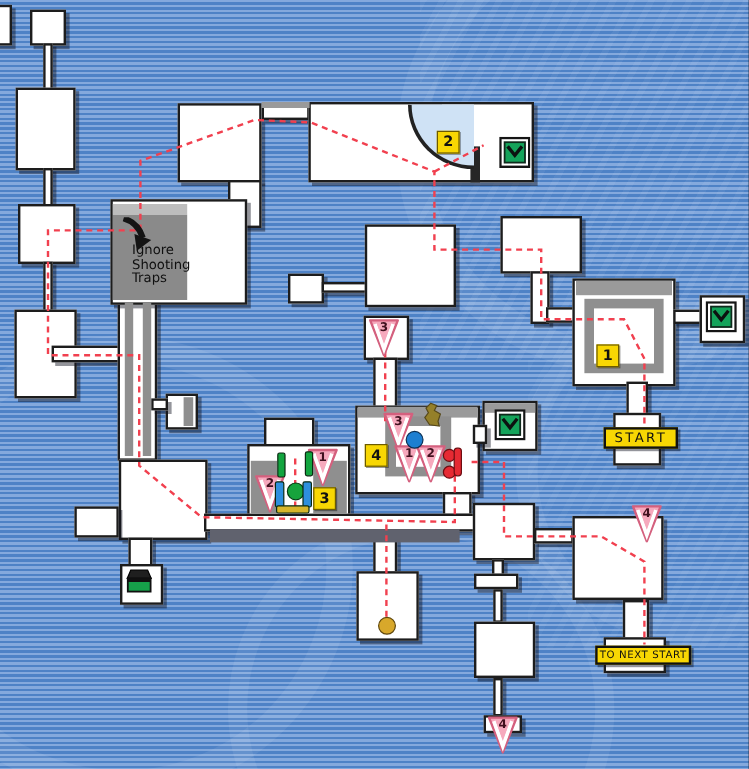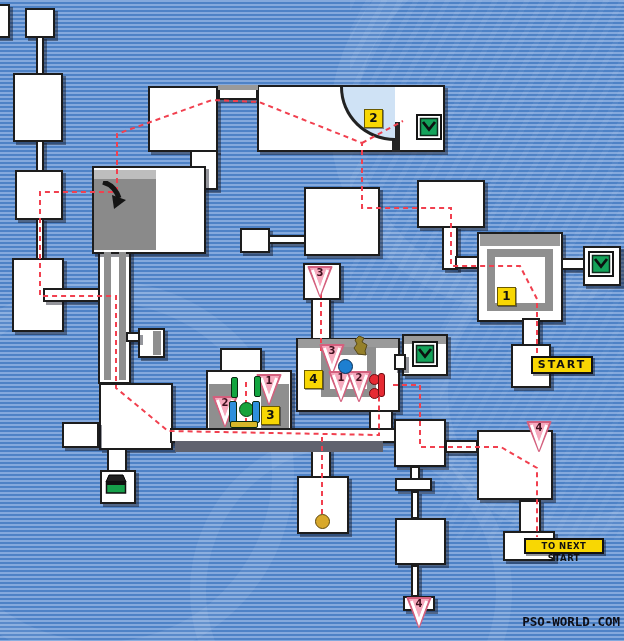--- a/index.html
+++ b/index.html
@@ -12,22 +12,22 @@
   .ring{position:absolute;border-radius:50%;border-style:solid;border-color:rgba(255,255,255,.07);}
   .diag{position:absolute;background:repeating-linear-gradient(118deg,rgba(255,255,255,.09) 0 5px,rgba(255,255,255,0) 5px 14px);}
   .room{position:absolute;background:#fff;border:2px solid #1d1d1d;box-shadow:3px 3px 0 rgba(18,20,34,.45);}
   .gray{position:absolute;}
   .curve{position:absolute;left:340px;top:87px;width:52px;height:51px;background:#cfe2f5;
     border-left:3px solid #222;border-bottom:3px solid #222;border-bottom-left-radius:100% 100%;}
   #paths{position:absolute;left:0;top:0;pointer-events:none;}
   .marker{position:absolute;width:17px;height:17px;background:#f8d703;border:1px solid #6b5a00;
     color:#111;font-weight:bold;font-size:12px;line-height:16px;text-align:center;
     box-shadow:1px 1px 0 rgba(0,0,0,.4);}
-  .maplabel{position:absolute;background:#f8d703;border:2px solid #111;color:#111;font-weight:bold;
-    text-align:center;box-shadow:2px 2px 0 rgba(18,20,34,.45);margin-left:28px;}
+  .maplabel{position:absolute;background:#f8d703;border:2px solid #111;color:#111;font-weight:normal;
+    text-align:center;box-shadow:2px 2px 0 rgba(18,20,34,.45);}
   #start-label{left:503px;top:356px;width:58px;height:14px;font-size:11px;letter-spacing:2px;line-height:14px;}
   #next-label{left:496px;top:538px;width:76px;height:12px;font-size:8.5px;letter-spacing:.5px;line-height:12px;}
   .trap-note{position:absolute;left:110px;top:203px;color:#0f0f0f;font-size:11px;line-height:11.5px;white-space:nowrap;}
   .watermark{position:absolute;left:506px;top:614px;width:114px;text-align:right;
     font-family:"DejaVu Sans Mono", monospace;font-weight:bold;font-size:12.5px;color:#0e0e16;}
   .dot{position:absolute;border-radius:50%;box-sizing:border-box;}
   .sbar{position:absolute;box-sizing:border-box;border:1px solid #0a2a12;border-radius:2px;}
   .icon{position:absolute;}
 </style>
 </head>
@@ -209,21 +209,25 @@
       <div class="dot" style="left: 369px; top: 374px; width: 11px; height: 11px; background: rgb(230, 42, 51); border: 1.5px solid rgb(109, 13, 18);"></div>
       <div class="dot" style="left: 369px; top: 388px; width: 11px; height: 11px; background: rgb(230, 42, 51); border: 1.5px solid rgb(109, 13, 18);"></div>
       <div class="sbar" style="left: 378px; top: 373px; width: 7px; height: 24px; background: rgb(230, 42, 51); border-color: rgb(109, 13, 18); border-radius: 3px;"></div>
       <div class="sbar" style="left: 231px; top: 377px; width: 7px; height: 21px; background: rgb(18, 165, 63);"></div>
       <div class="sbar" style="left: 254px; top: 376px; width: 7px; height: 21px; background: rgb(18, 165, 63);"></div>
       <div class="sbar" style="left: 229px; top: 401px; width: 8px; height: 22px; background: rgb(46, 143, 221);"></div>
       <div class="sbar" style="left: 252px; top: 401px; width: 8px; height: 22px; background: rgb(46, 143, 221);"></div>
       <div class="sbar" style="left: 230px; top: 421px; width: 28px; height: 7px; background: rgb(216, 182, 42);"></div>
     </div>
 
+  <div class="trap-note">
+    <div>Ignore</div>
+    <div>Shooting</div>
+    <div>Traps</div>
+  </div>
   <svg class="icon" style="left:100px;top:181px;" width="30" height="30" viewBox="0 0 30 30">
     <path d="M3,1 C10,3 16,8 19,17" stroke="#141414" stroke-width="5" fill="none"></path>
     <polygon points="12,14 26,19 14,28" fill="#141414"></polygon>
   </svg>
 
   <div id="start-label" class="maplabel">START</div>
   <div id="next-label" class="maplabel">TO NEXT START</div>
-  <div class="watermark">PSO-WORLD.COM</div>
 </div>
 
 </body></html>

